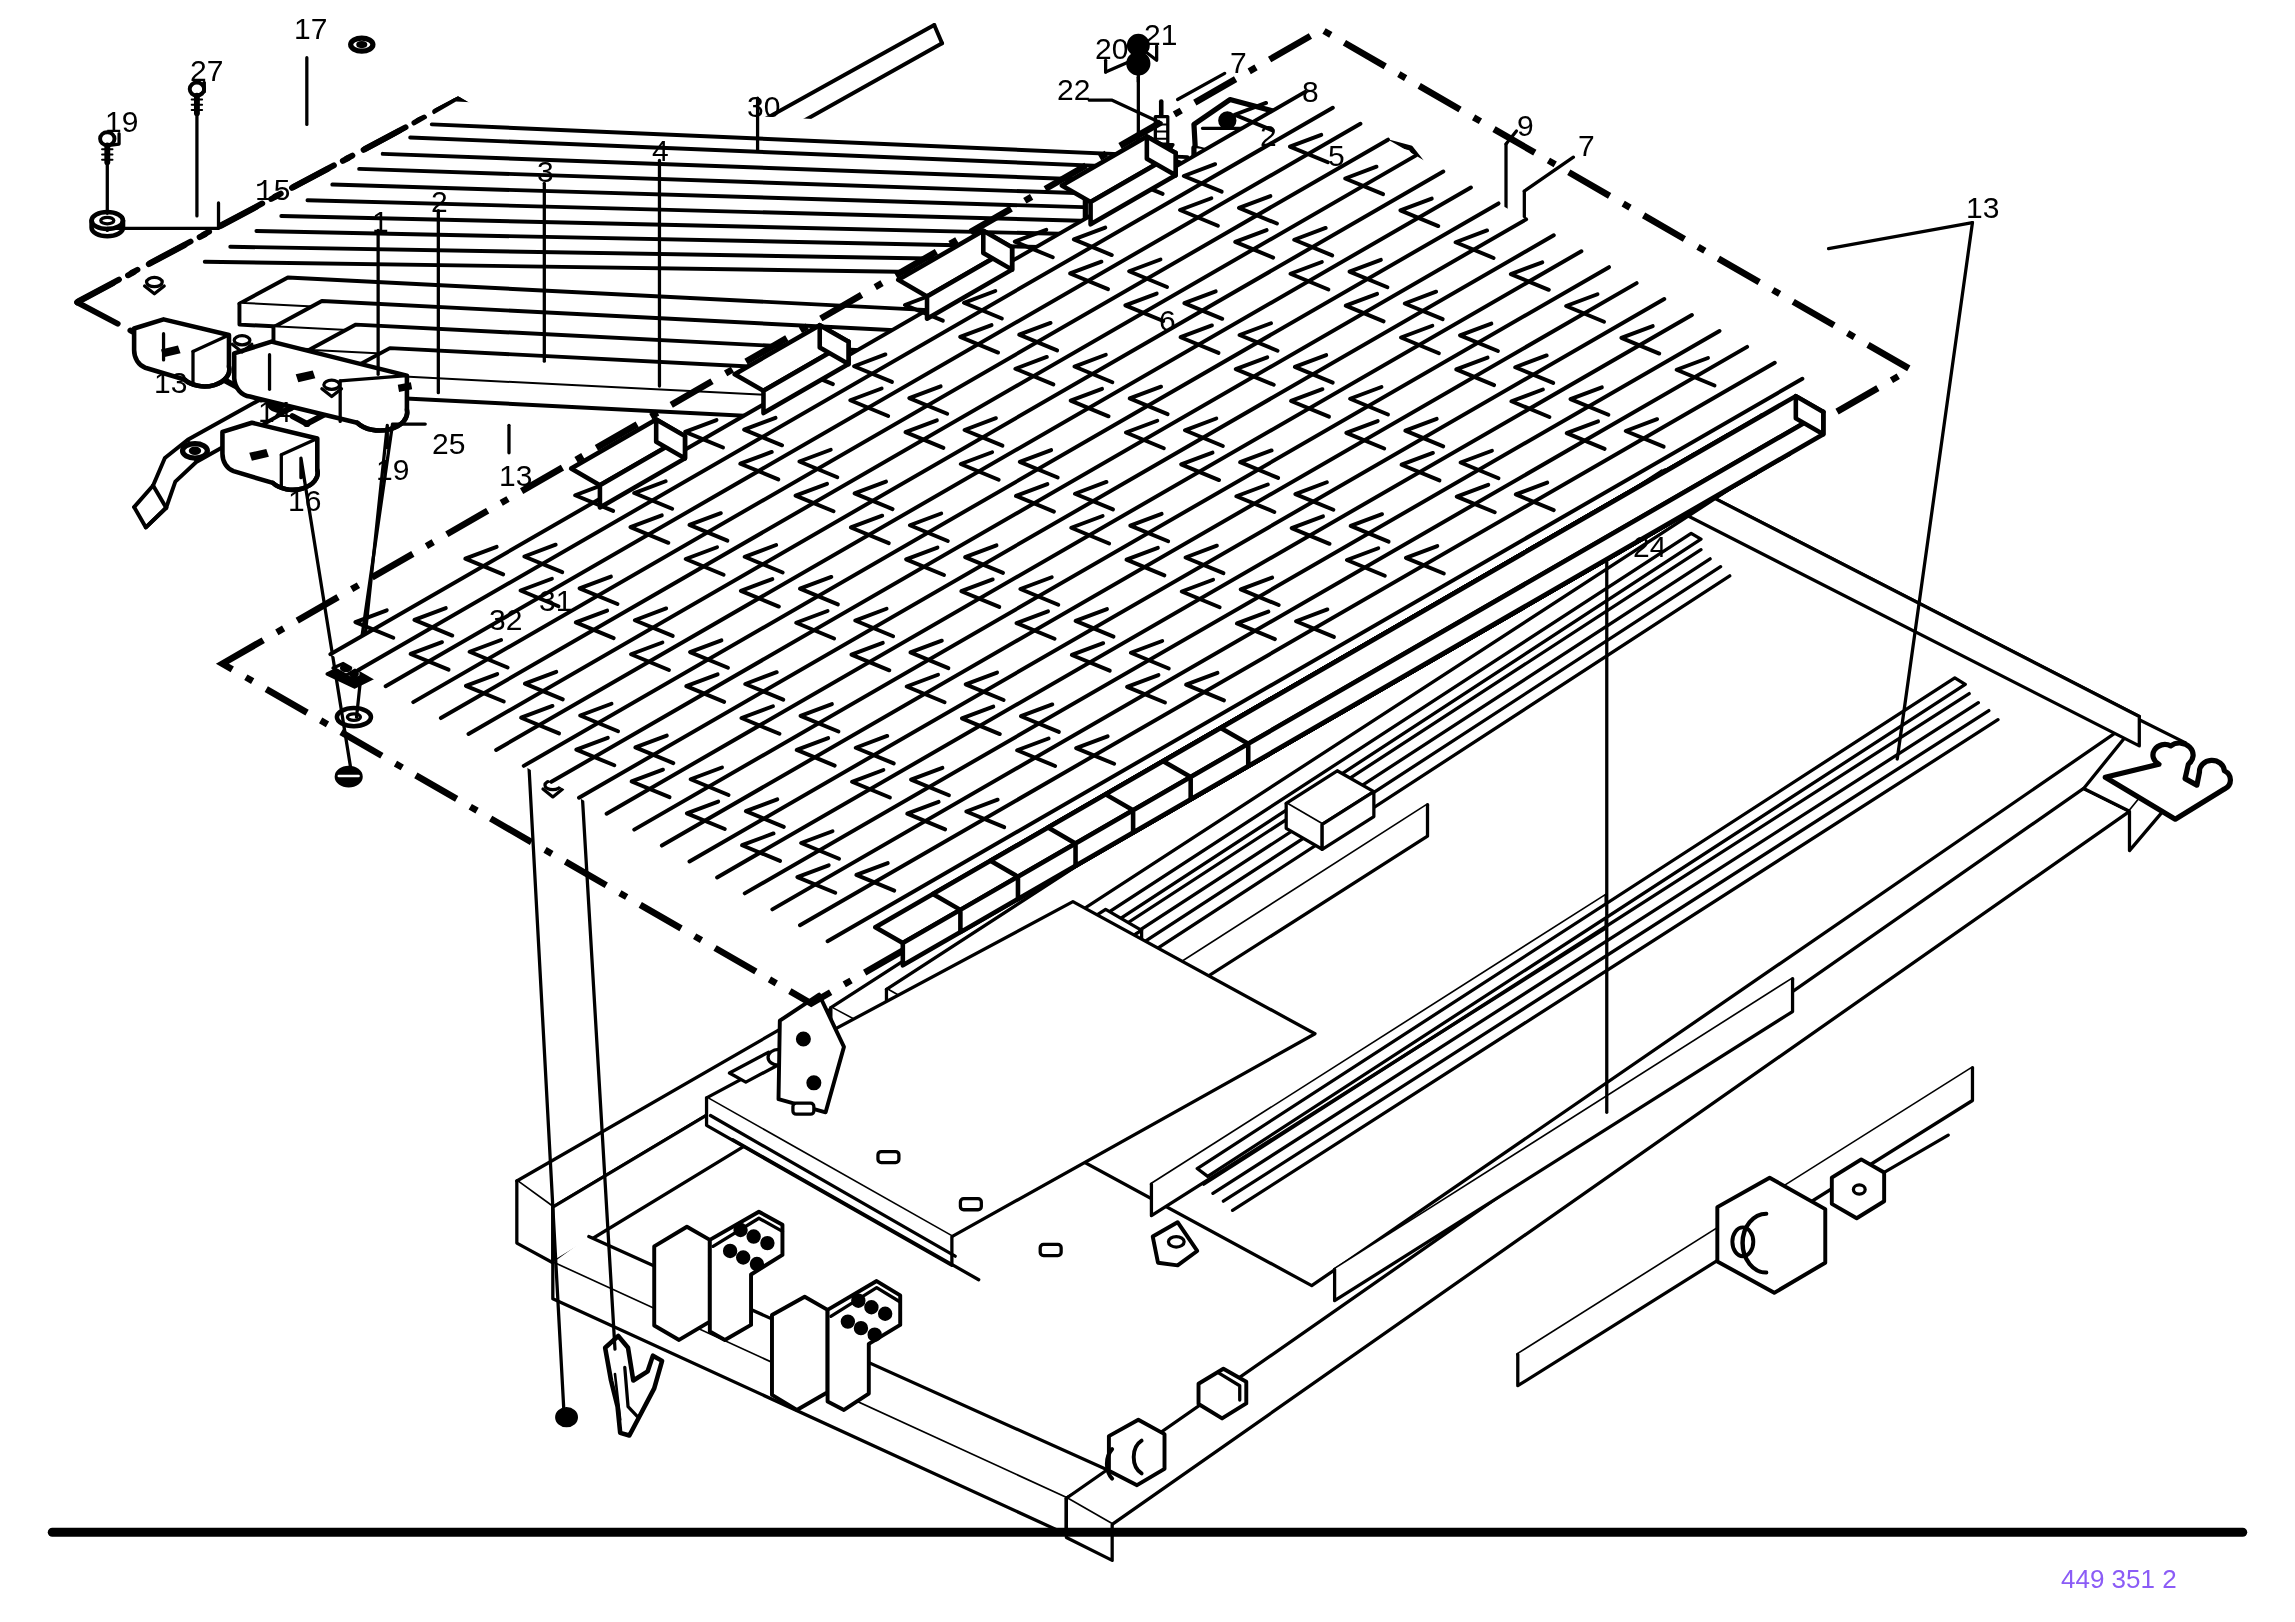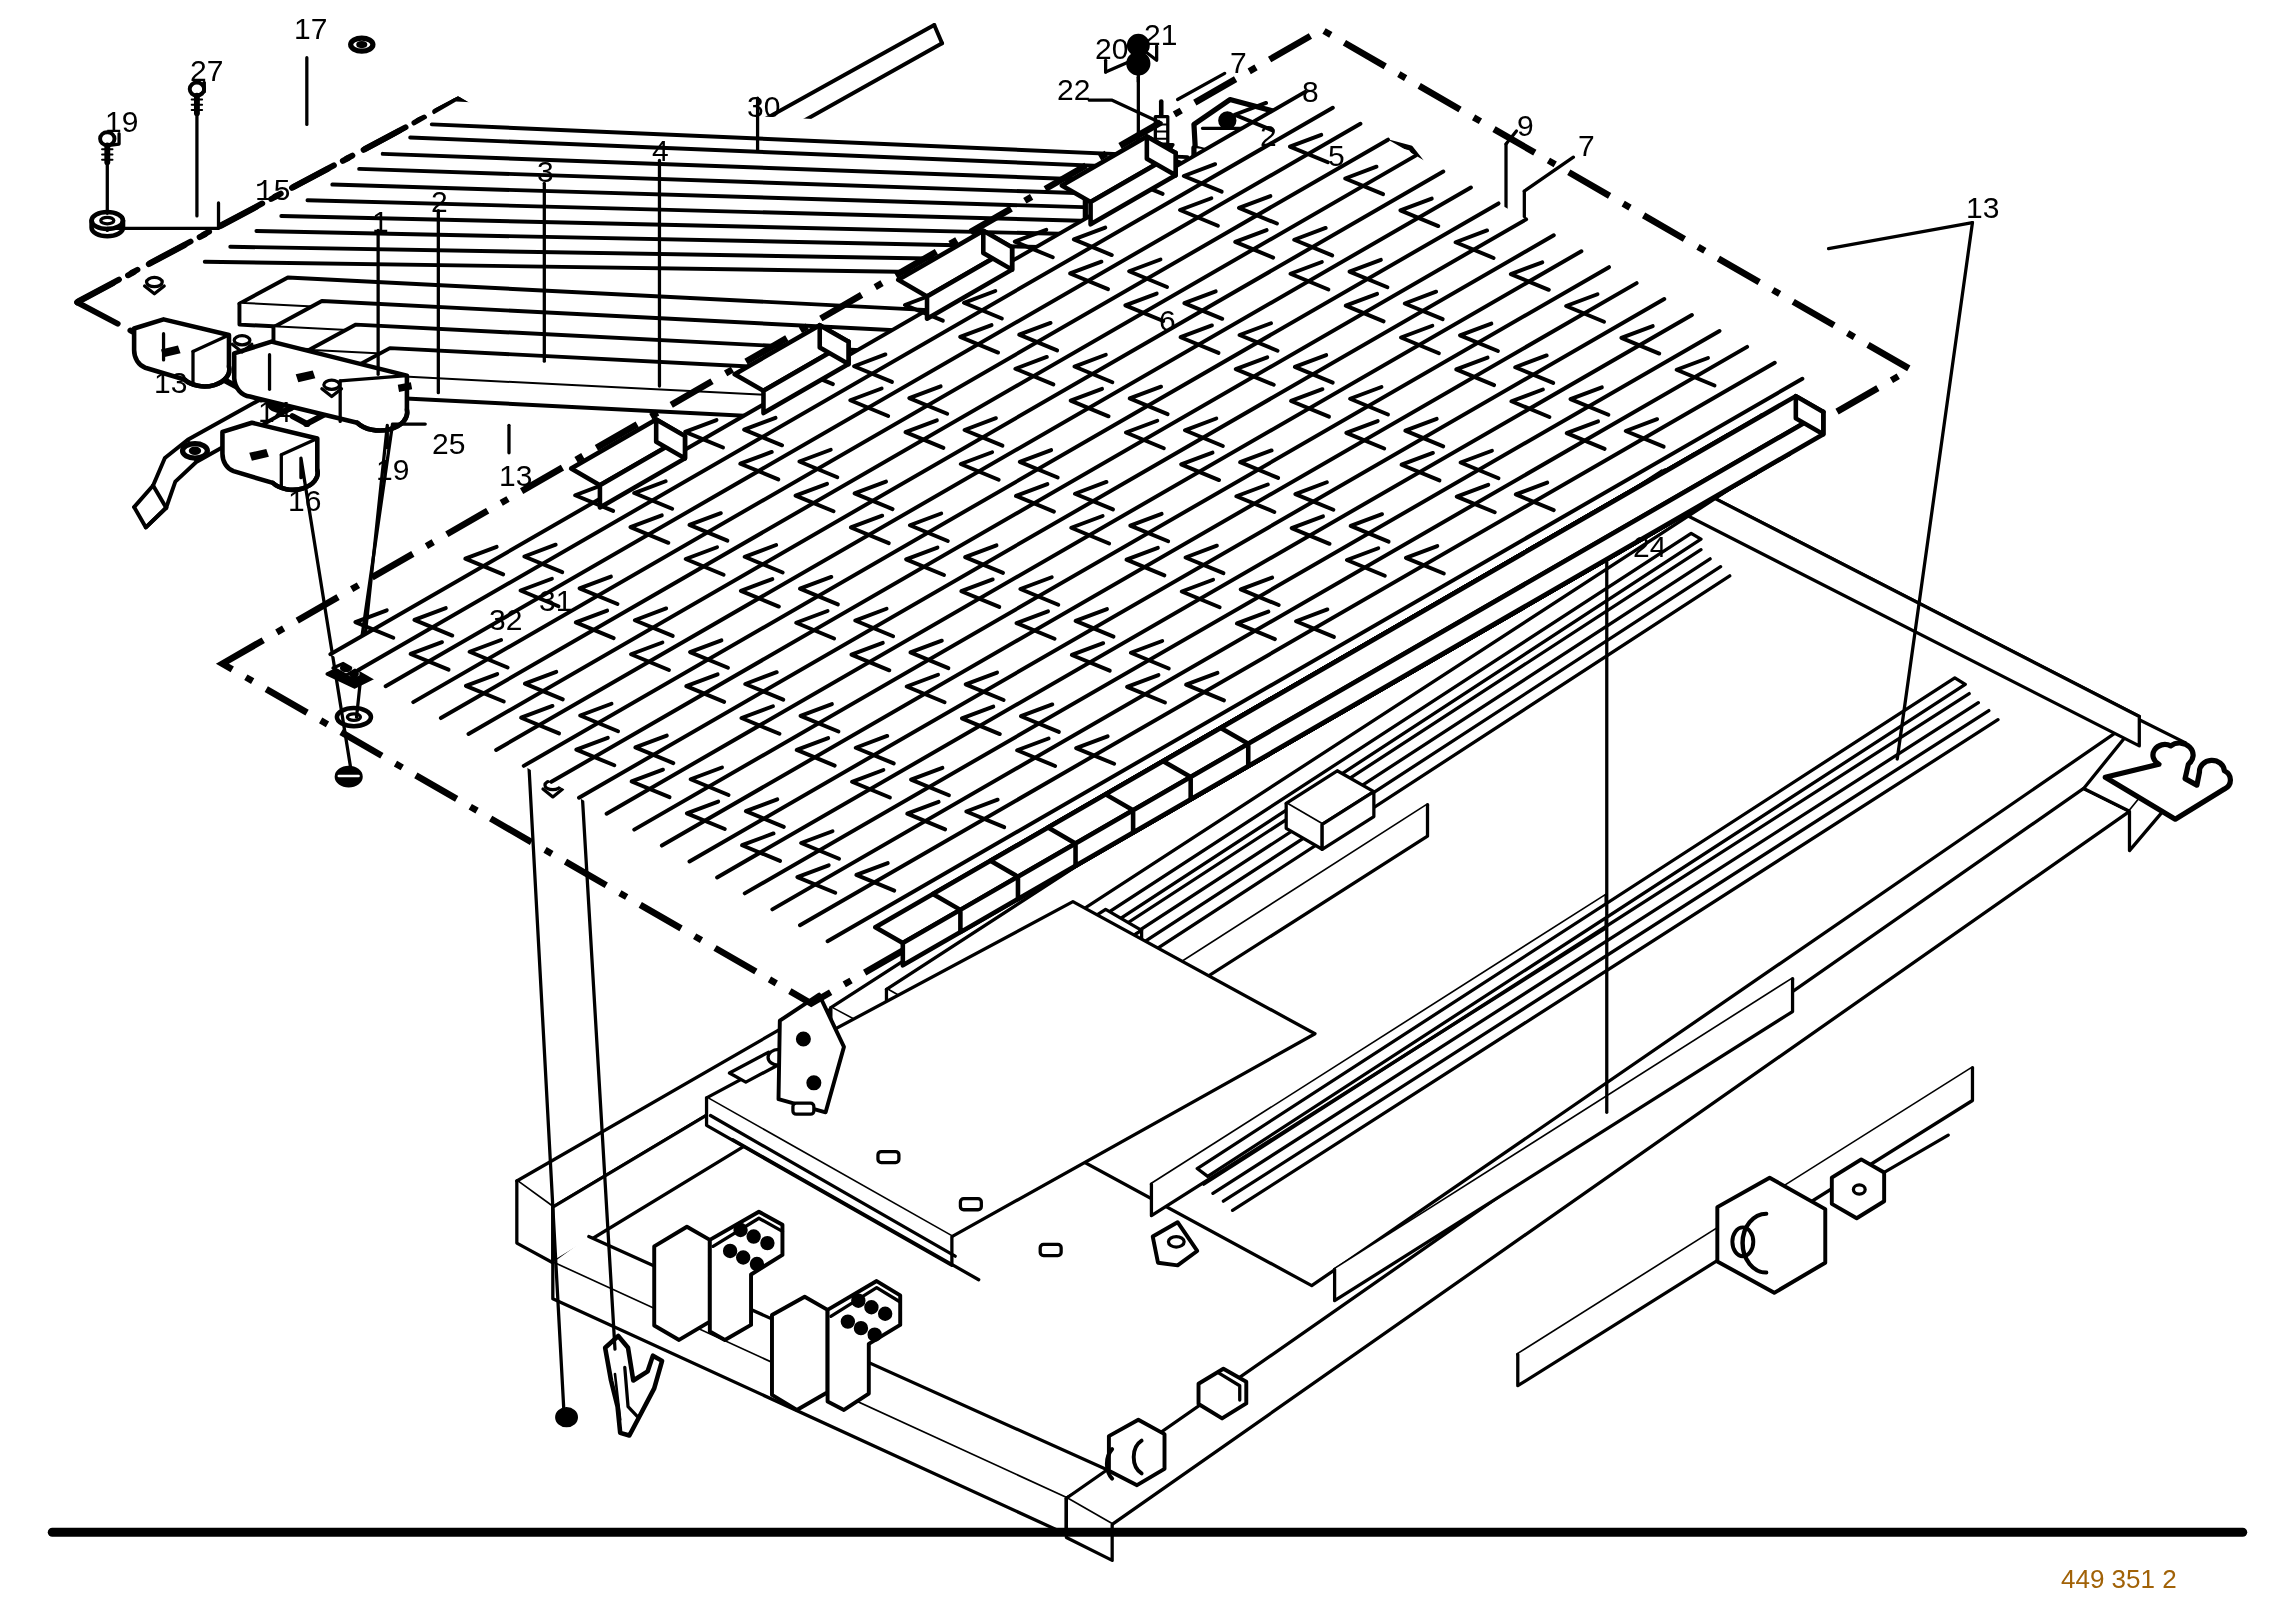--- a/index.html
+++ b/index.html
@@ -19,21 +19,21 @@
     font-size:30px;
     line-height:30px;
     color:#000;
     white-space:nowrap;
     pointer-events:auto;
   }
   .footer-code{
     position:absolute;
     font-family:"Liberation Sans", sans-serif;
     font-size:26px;
-    color:#a16207;
+    color:#8b5cf6;
     white-space:nowrap;
   }
 </style>
 </head>
 <body>
 
 <div id="sheet">
 
 <svg id="drawing" viewBox="0 0 3508 2479" xmlns="http://www.w3.org/2000/svg">
 

